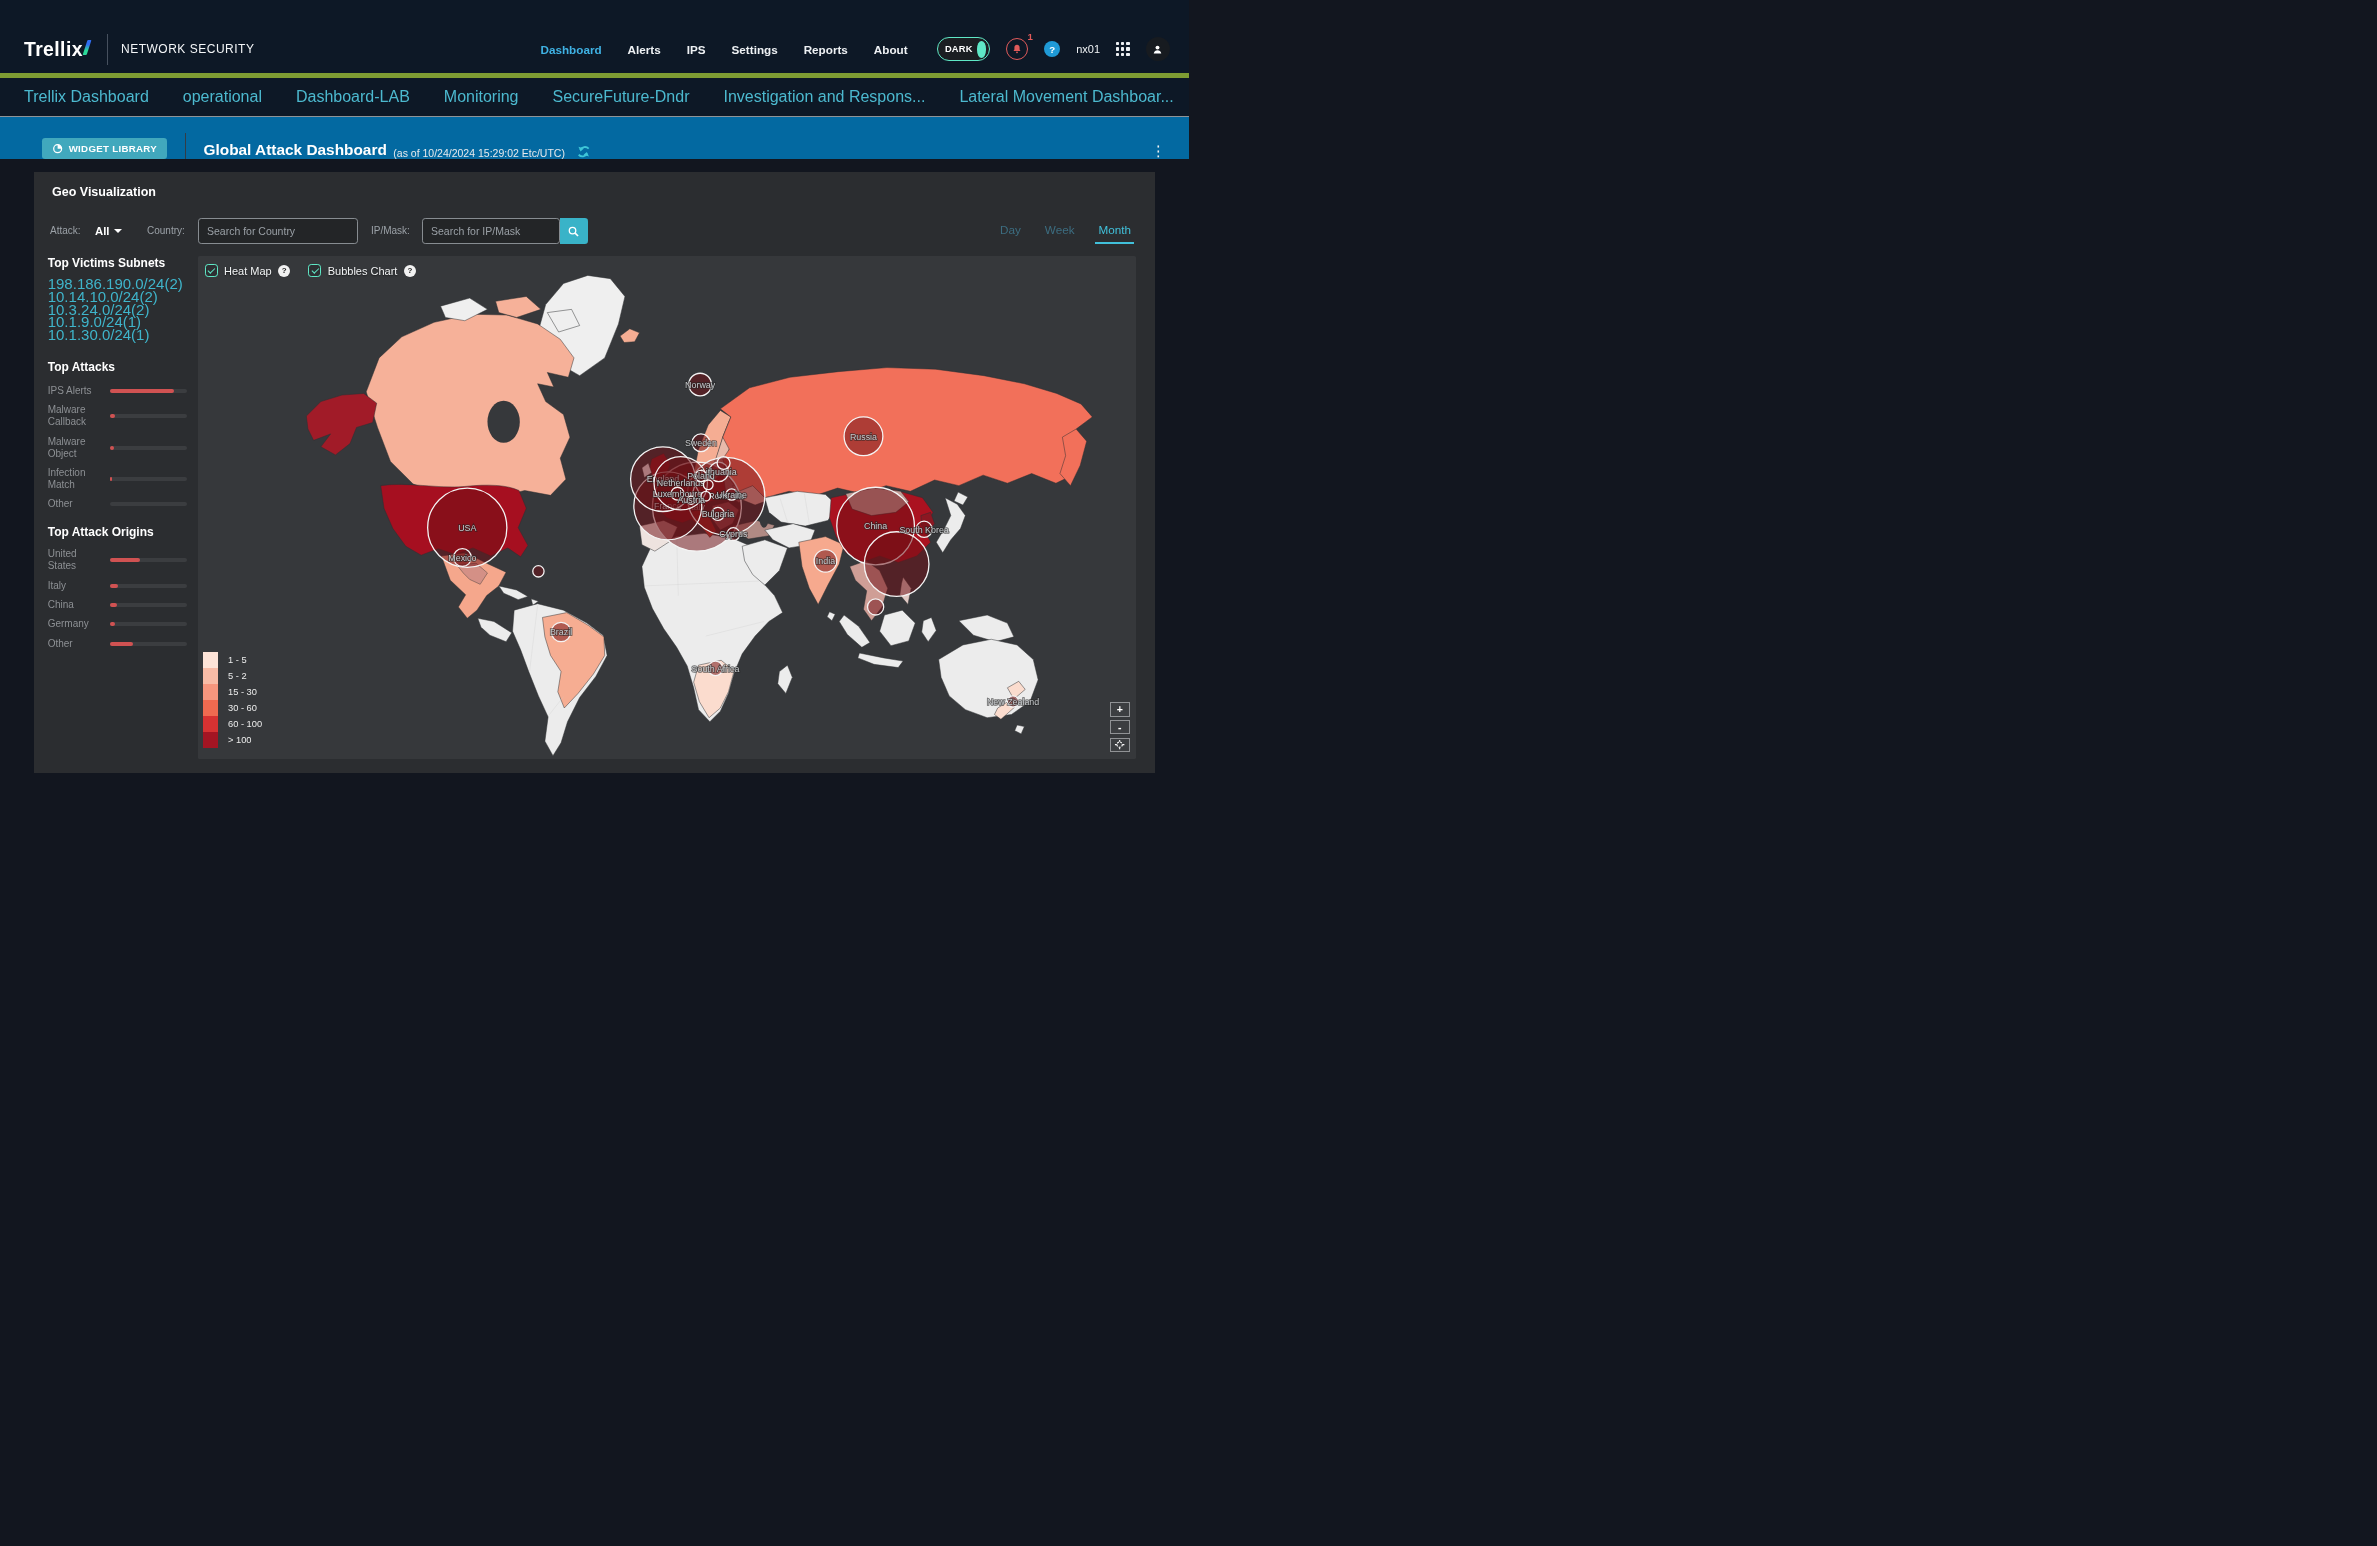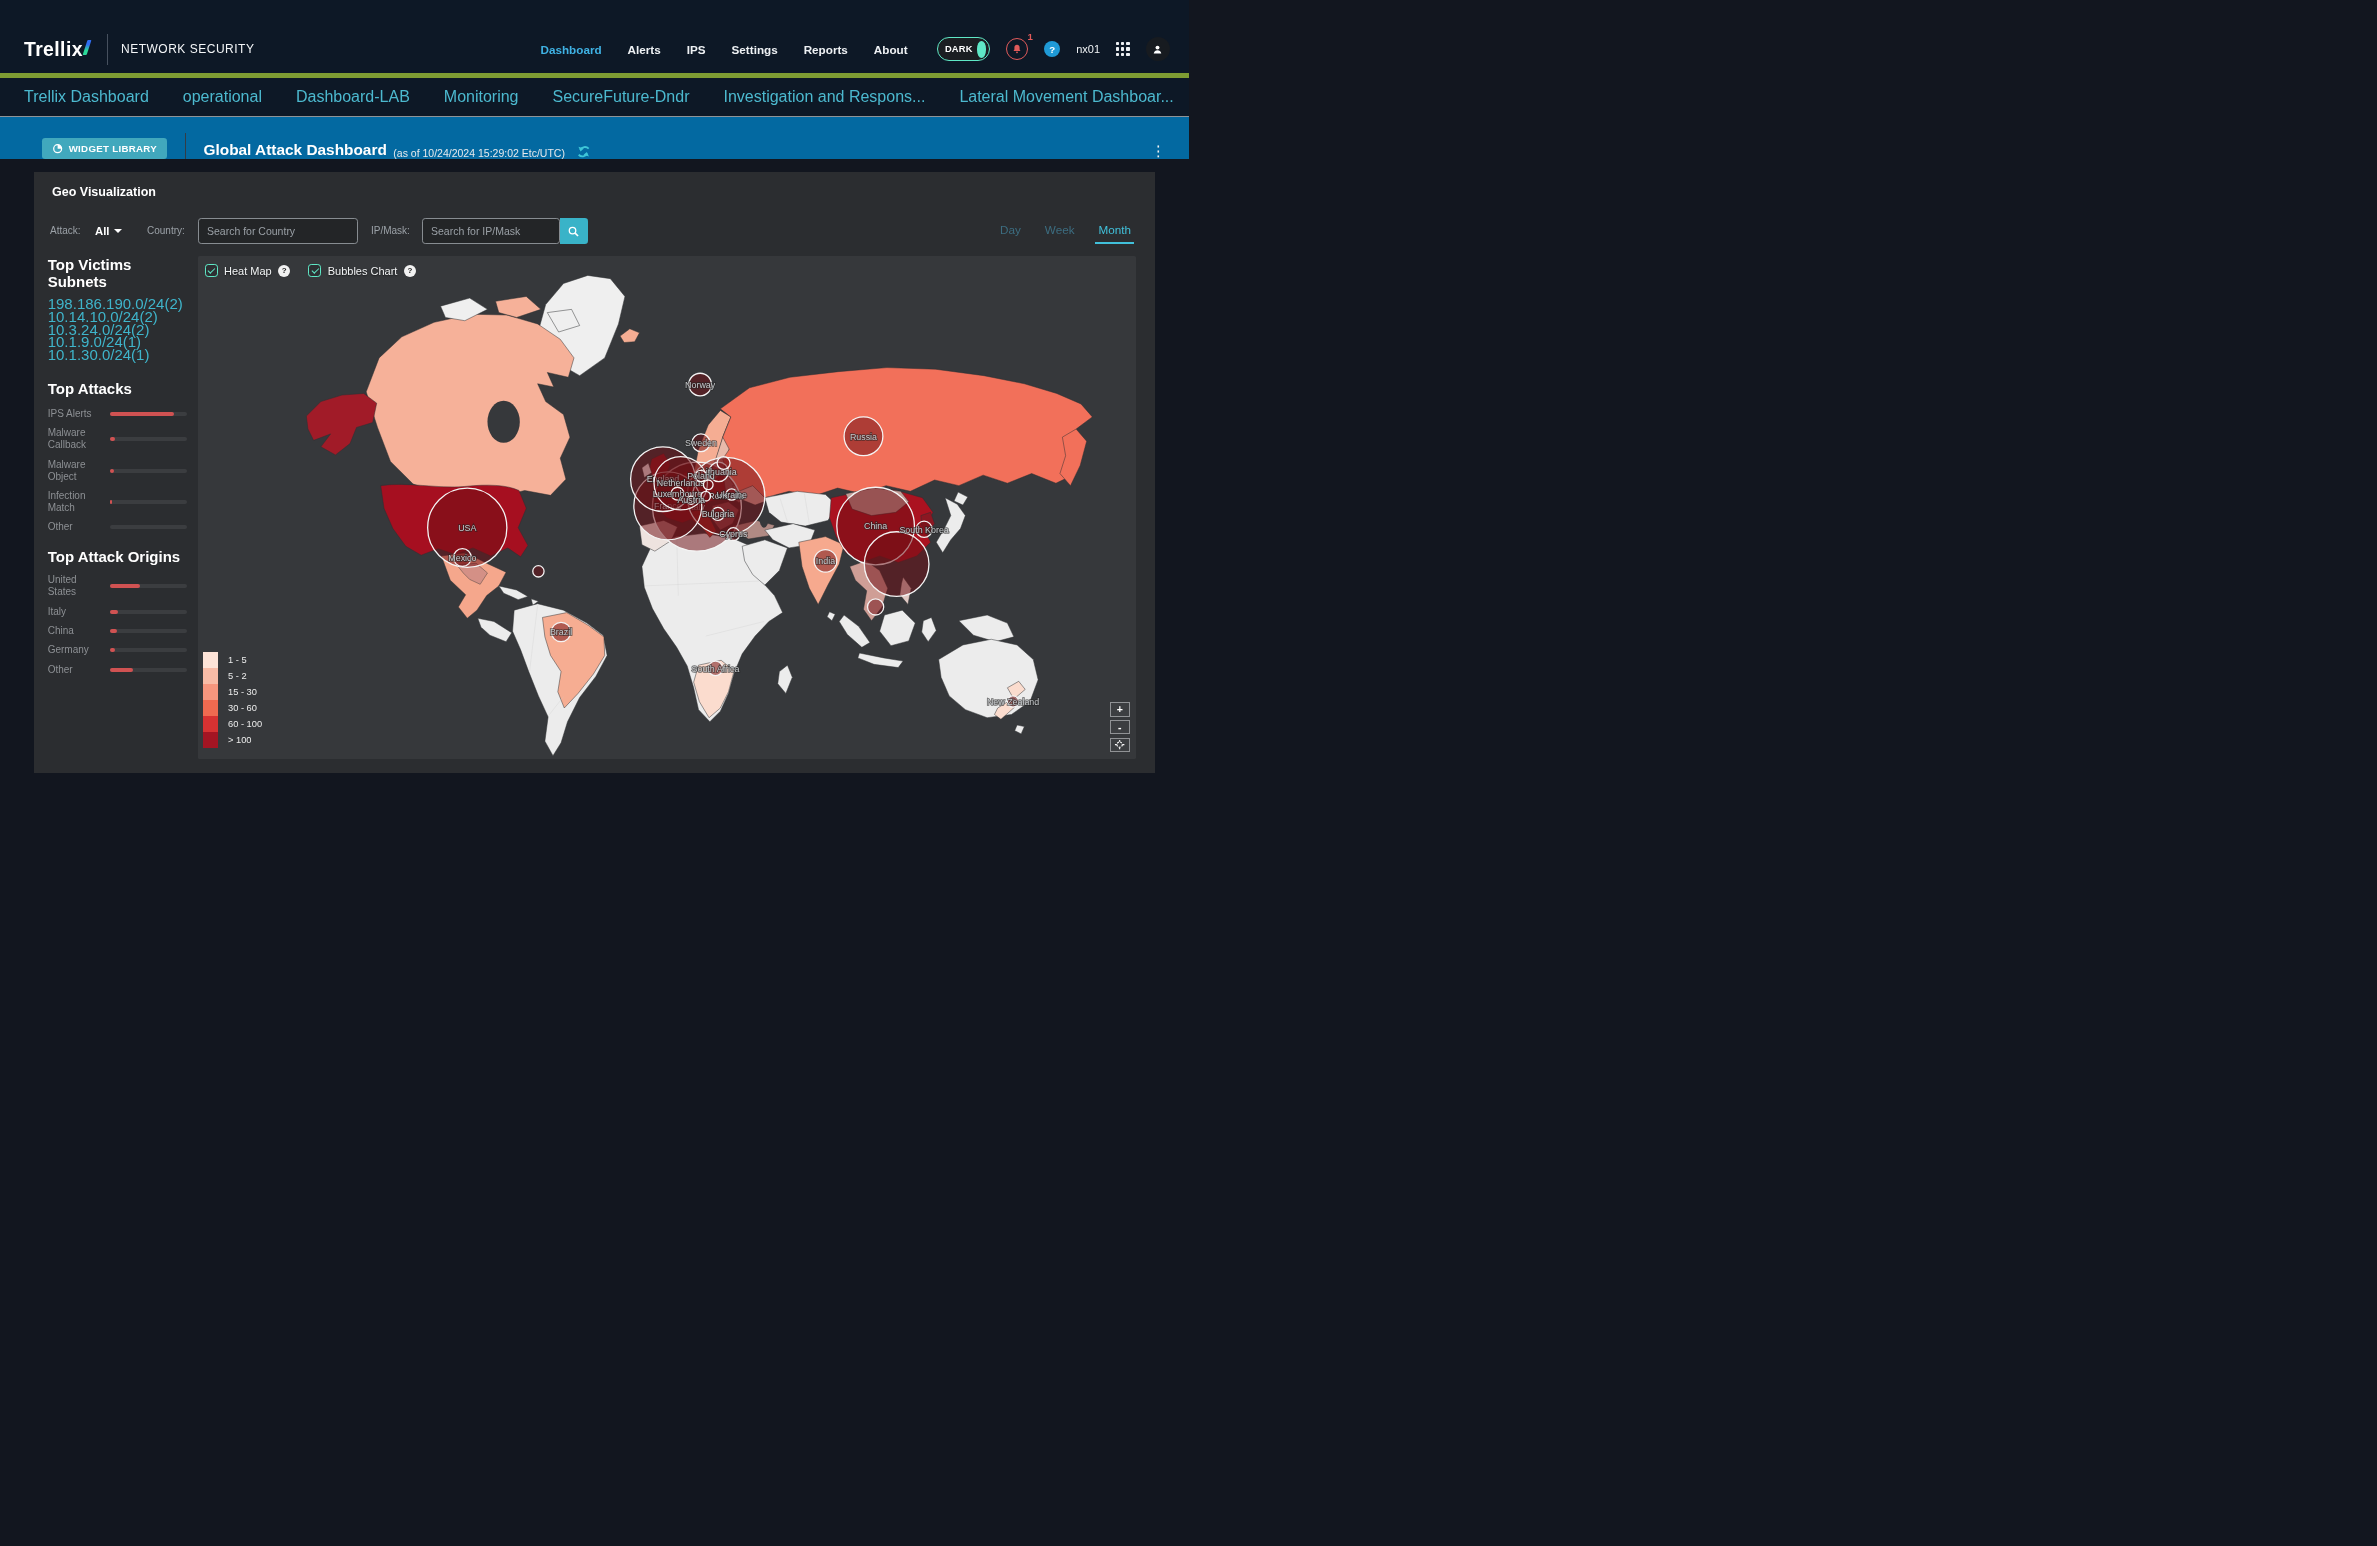--- a/index.html
+++ b/index.html
@@ -59,21 +59,21 @@
   .f-input{position:absolute;top:0;height:26px;background:#232527;border:0.8px solid #878c91;border-radius:3.2px;color:#e8e8e8;font-size:10.5px;padding:0 8px;font-family:"Liberation Sans",sans-serif}
   .f-input::placeholder{color:#9aa0a6}
   .search-btn{position:absolute;left:526px;top:0;width:27.5px;height:26px;background:#39b3c8;border:none;border-radius:0 3.2px 3.2px 0;cursor:pointer;display:flex;align-items:center;justify-content:center}
   .period{position:absolute;right:24px;top:4.9px;display:flex;gap:24px}
   .period span{font-size:11.7px;color:#3c6d80;cursor:pointer;position:relative;padding-bottom:8px}
   .period span.active{color:#41c0da}
   .period span.active::after{content:"";position:absolute;left:-3.2px;right:-3.2px;bottom:0;height:2.4px;background:#41c0da}
 
   
   .sidebar{position:absolute;left:13.7px;top:84px;width:139px}
-  .side-h{color:#fff;font-size:15px;font-weight:700;margin-bottom:8px}
+  .side-h{color:#fff;font-size:12px;font-weight:700;margin-bottom:8px}
   .subnet-list{list-style:none;margin-bottom:18px}
   .subnet-list li{color:#3fb5cb;font-size:15px;line-height:12.8px;cursor:pointer}
   .bar-row{display:flex;align-items:center;margin-bottom:7.3px}
   .bar-label{width:58px;color:#8d9094;font-size:10px;line-height:12px;white-space:pre-line}
   .hbar{width:77px;height:4px;border-radius:2.4px;background:#3b3d40;position:relative;margin-left:auto}
   .hbar i{position:absolute;left:0;top:0;bottom:0;border-radius:2.4px;background:#d05252}
   .side-sec{margin-bottom:14.6px}
 
   
   .map-area{position:absolute;left:164px;top:84px;width:938px;height:503px;background:#36383b;border-radius:1.6px;overflow:hidden}

